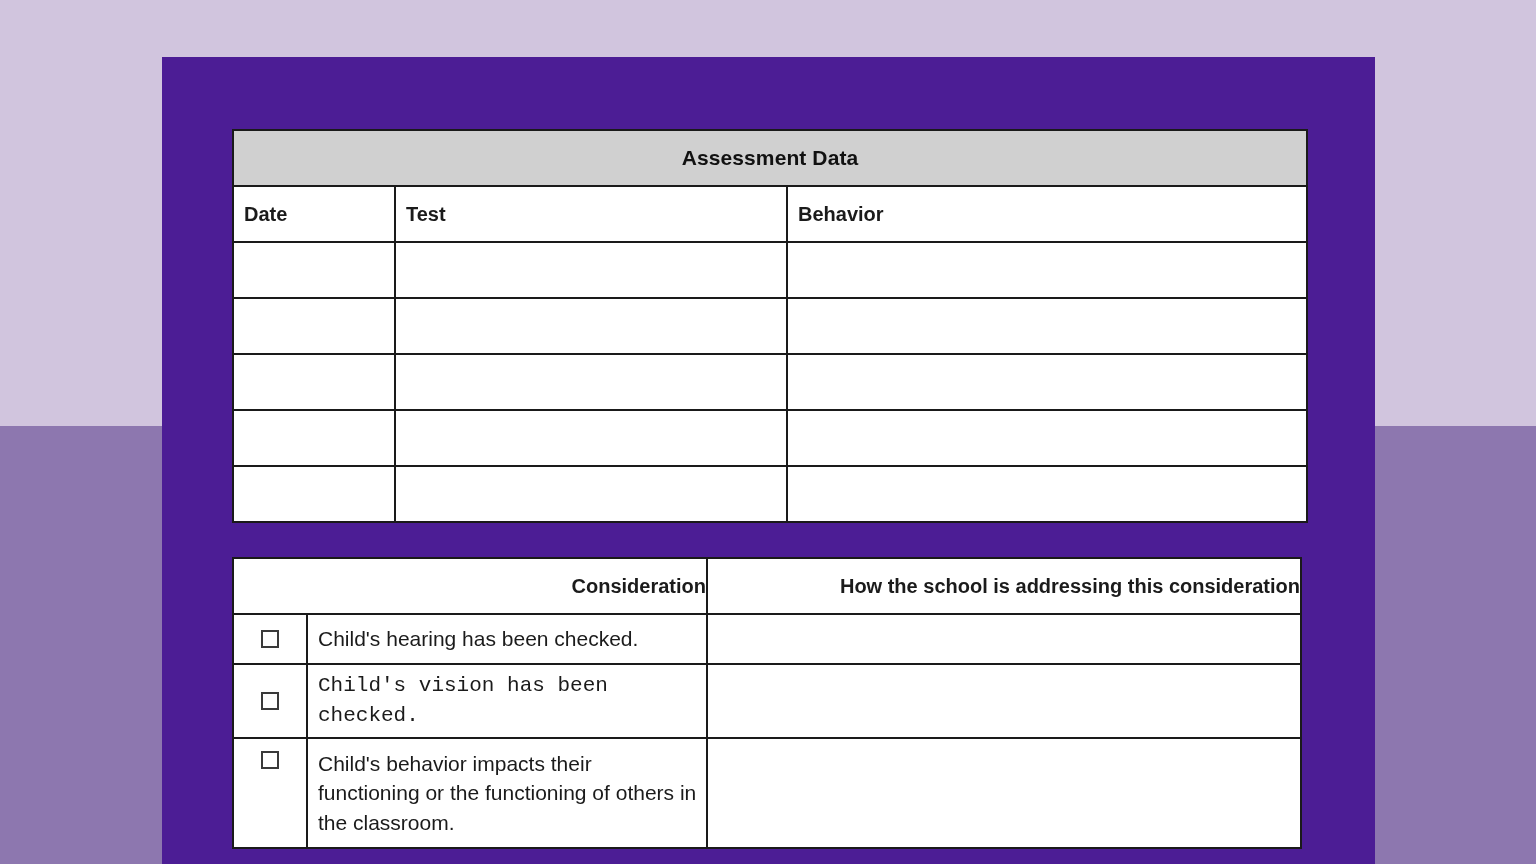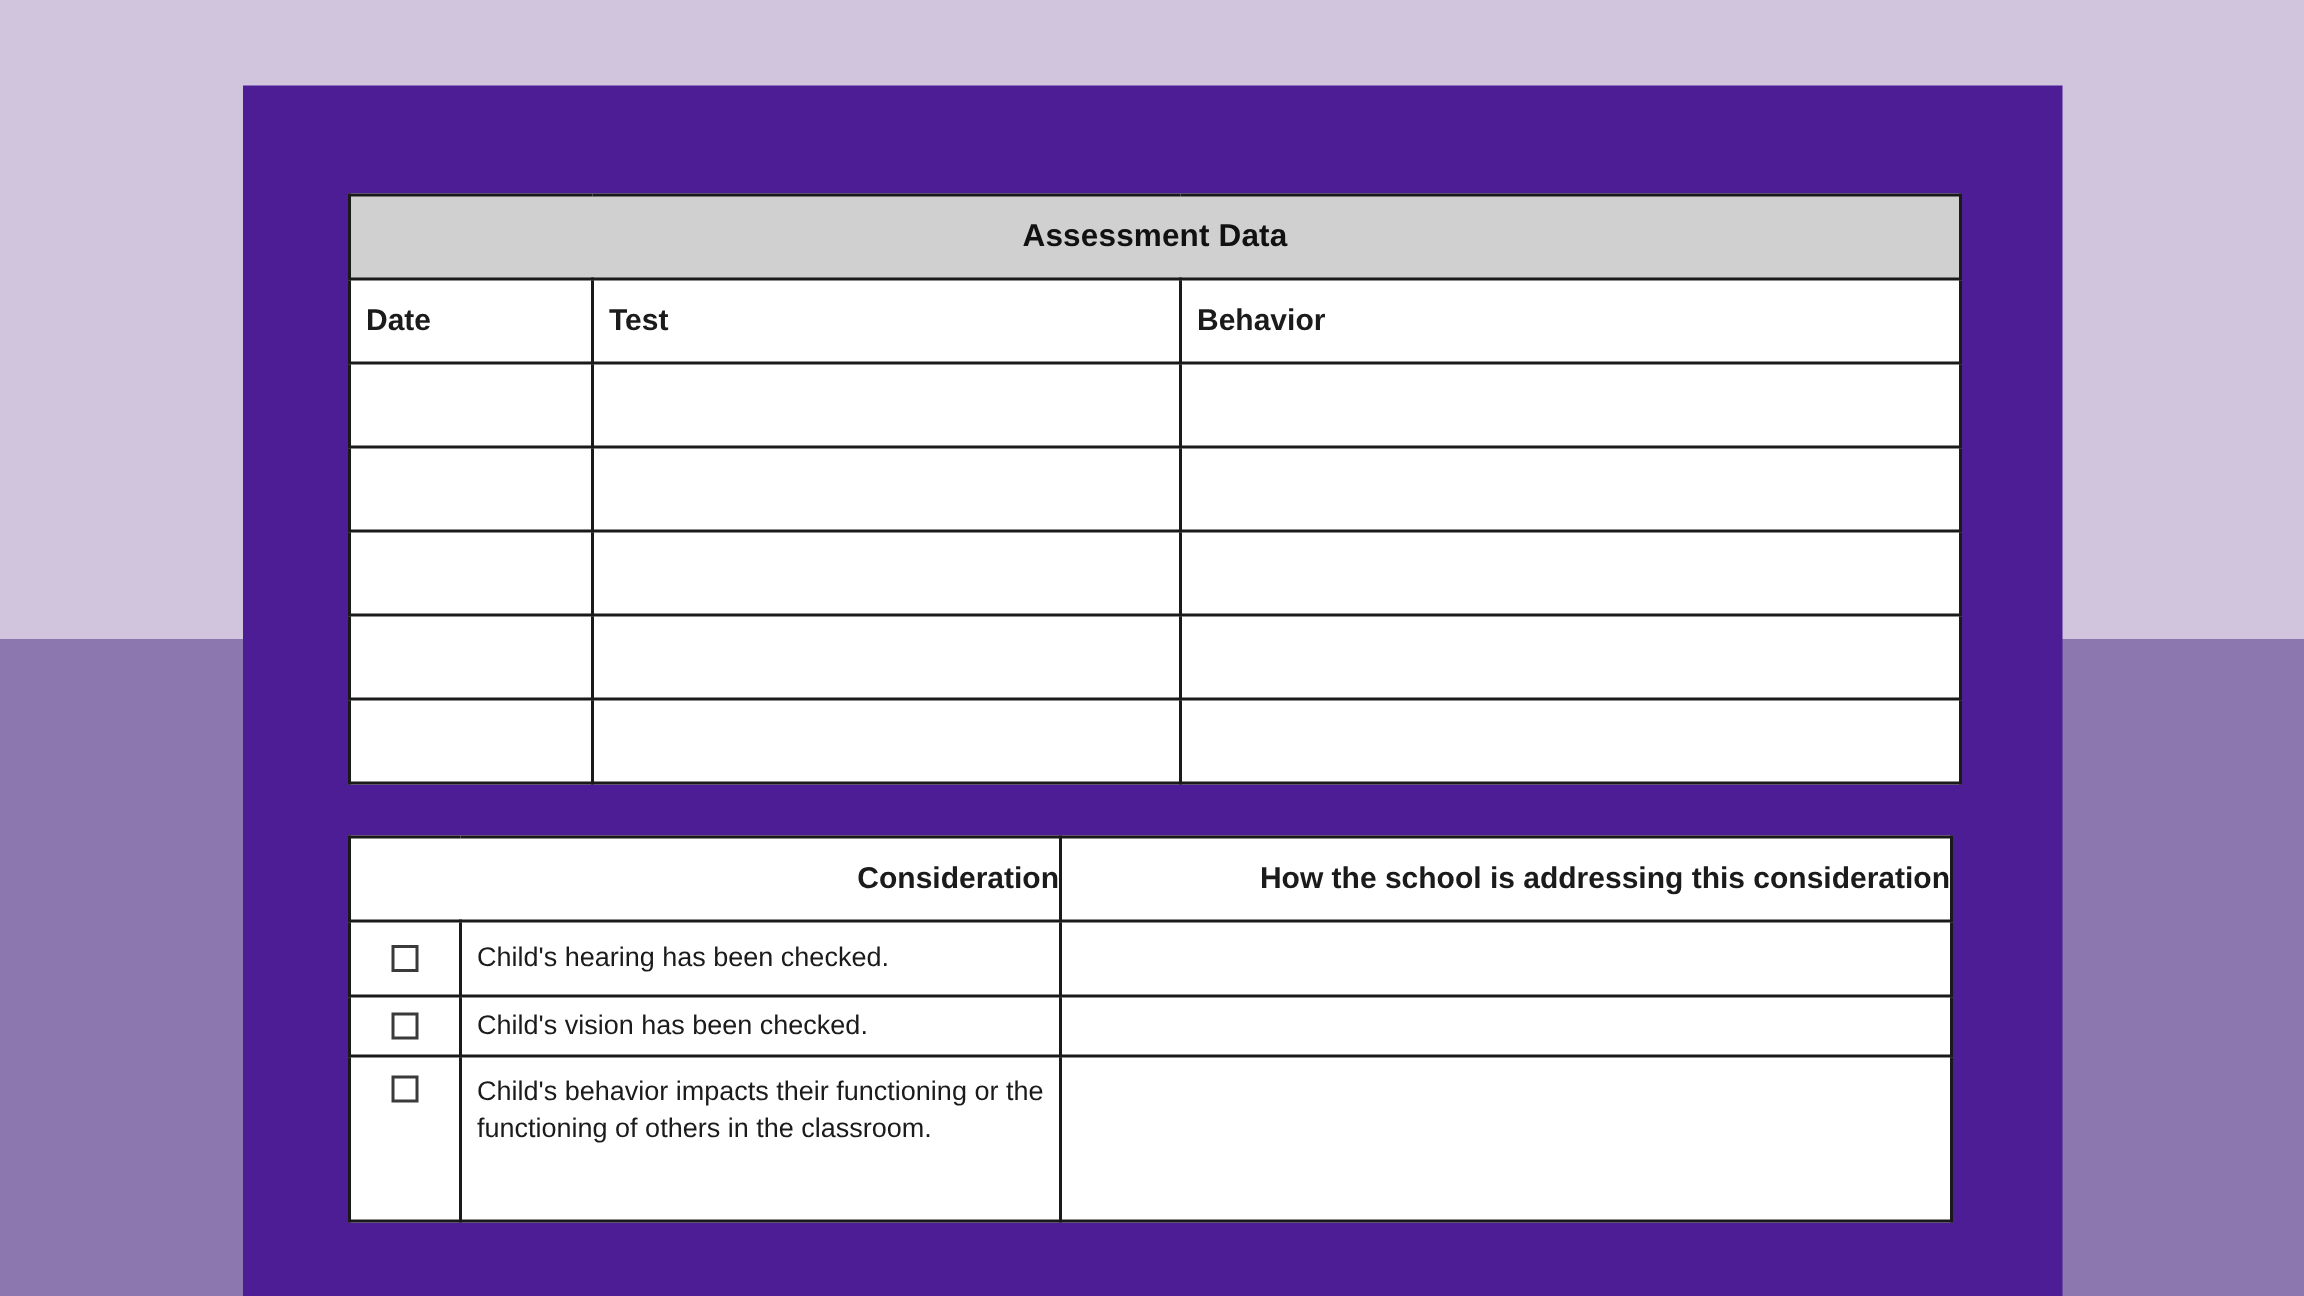--- a/index.html
+++ b/index.html
@@ -115,33 +115,33 @@
   }
   .checkbox-glyph {
     display: inline-block;
     width: 14px;
     height: 14px;
     border: 2px solid #3a3a3a;
     background: #ffffff;
     vertical-align: middle;
   }
   .consid-cell {
-    font-size: 18px;
+    font-size: 21px;
     color: #1b1b1b;
     line-height: 1.42;
     padding: 6px 8px 6px 10px !important;
     text-align: left;
     vertical-align: middle;
   }
   .consid-cell.tall {
     vertical-align: top;
     padding-top: 10px !important;
   }
   .row-h-short { height: 50px; }
-  .row-h-mid   { height: 36px; }
+  .row-h-mid   { height: 36px; font-family: Liberation Mono, monospace; }
   .row-h-tall  { height: 110px; }
 </style>
 </head>
 <body>
 
 <div class="backdrop">
   <div class="band-top"></div>
   <div class="band-bottom"></div>
 </div>
 

